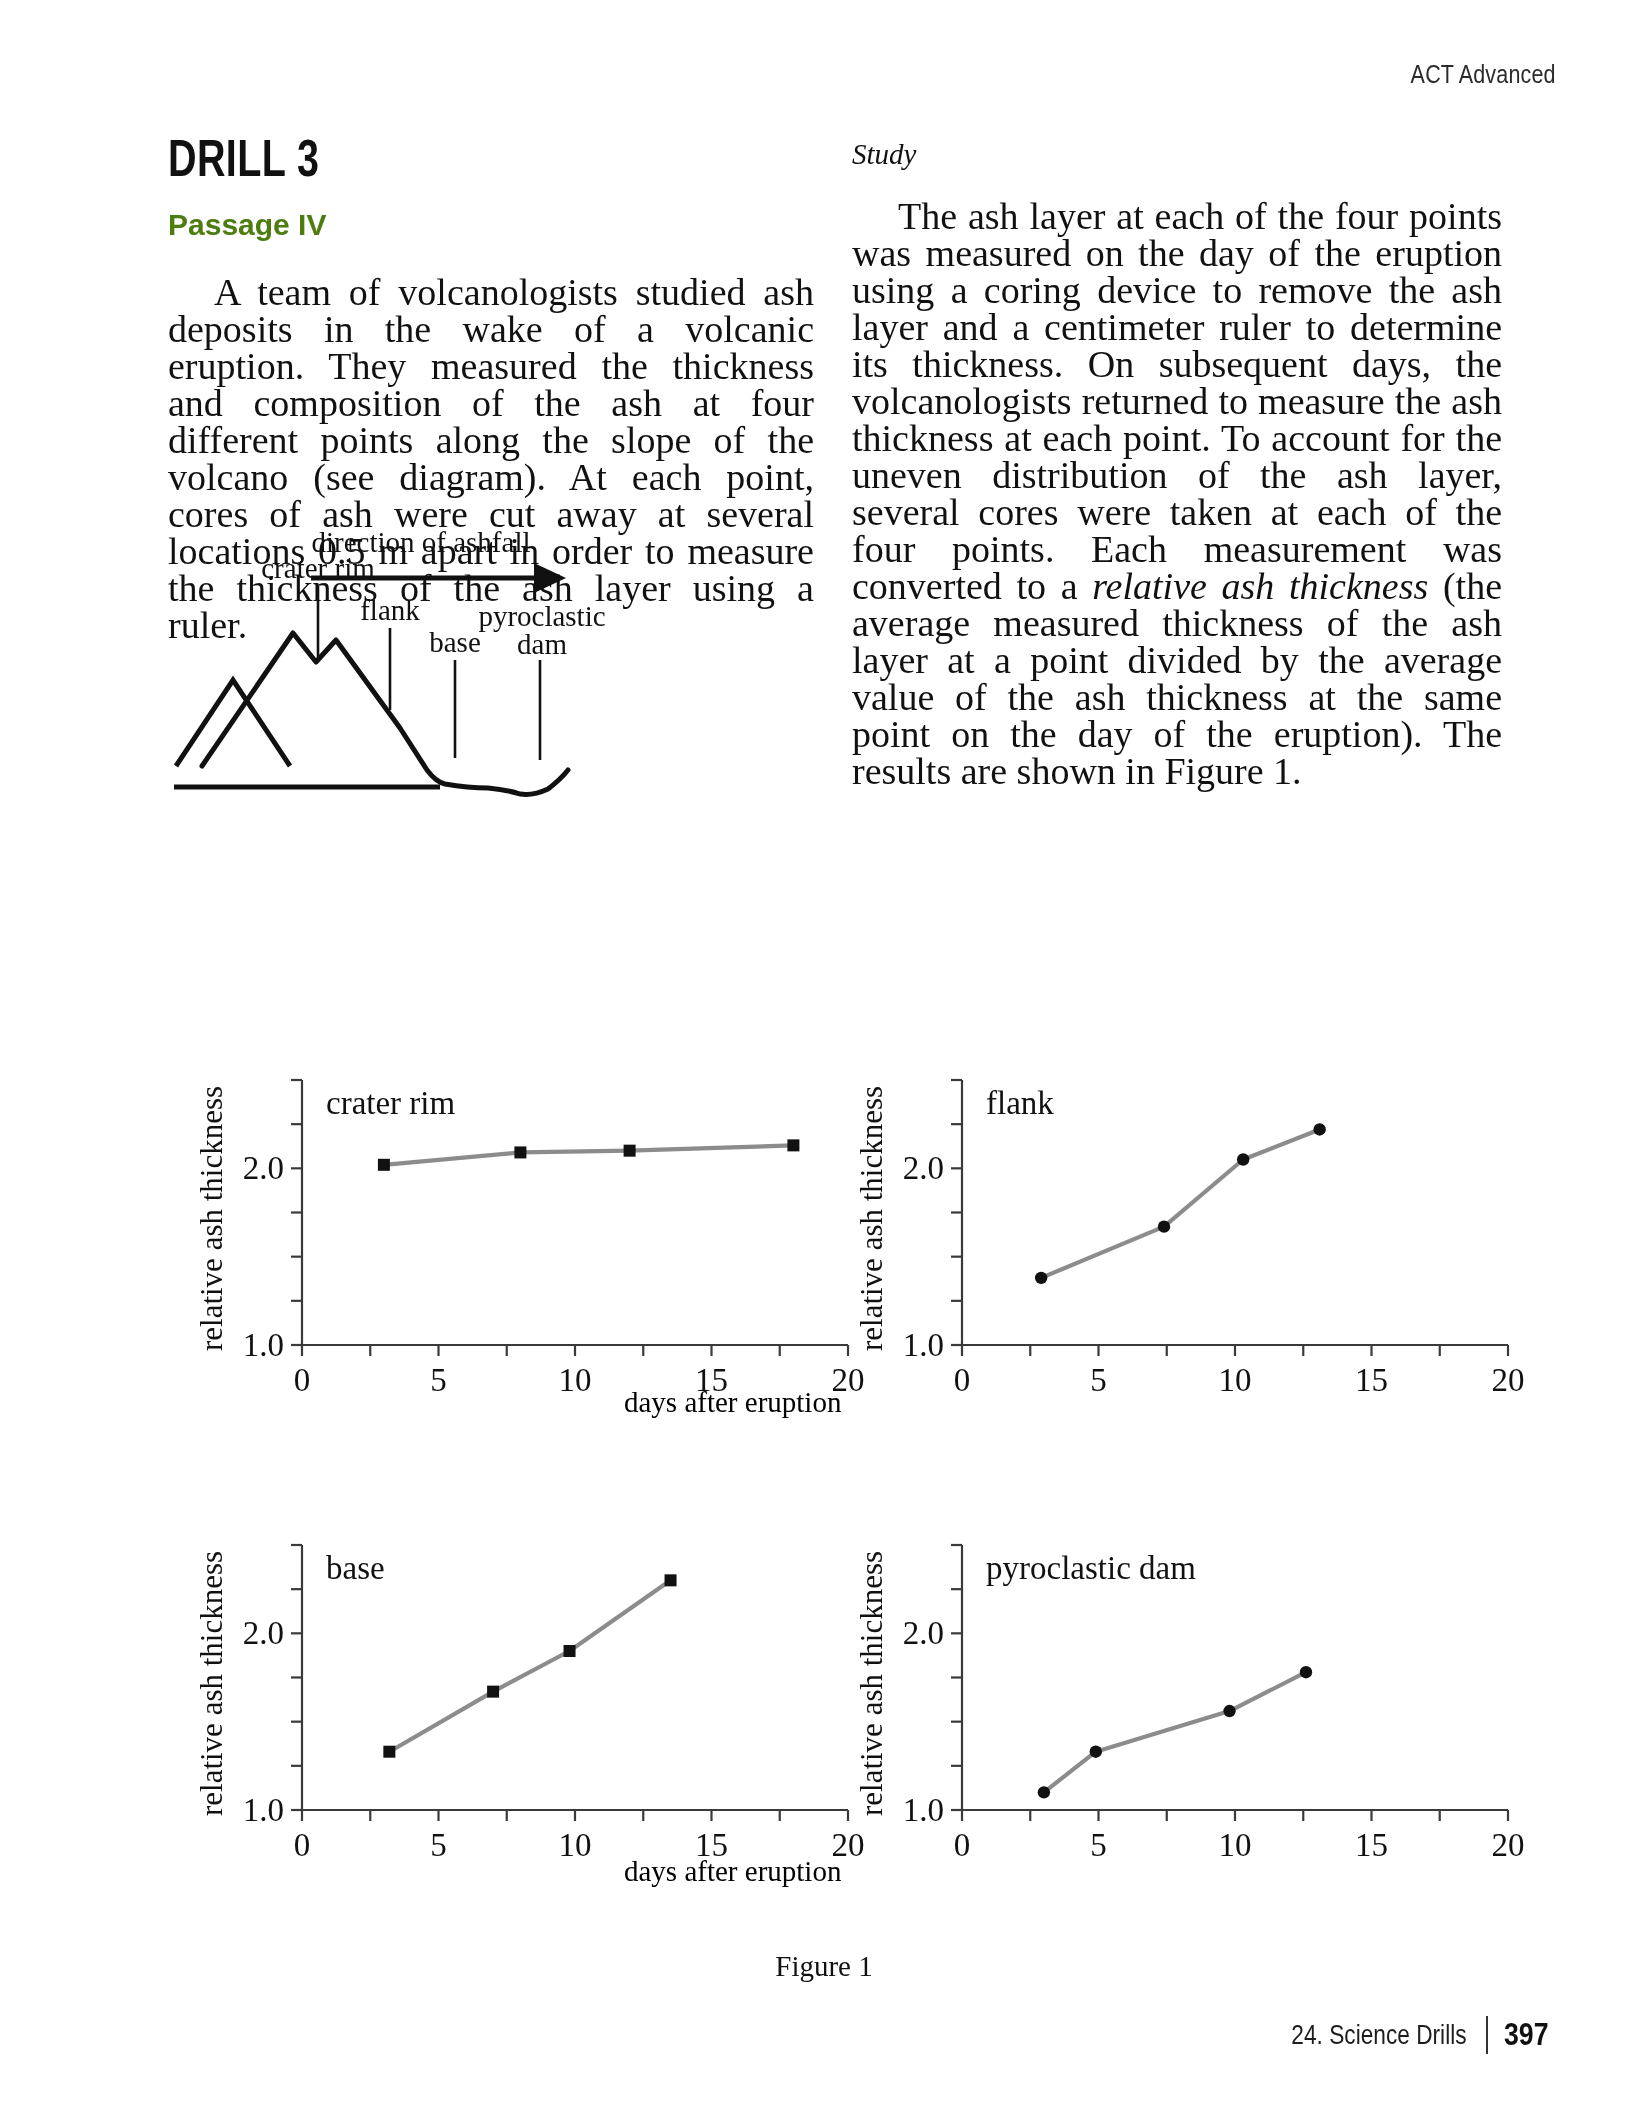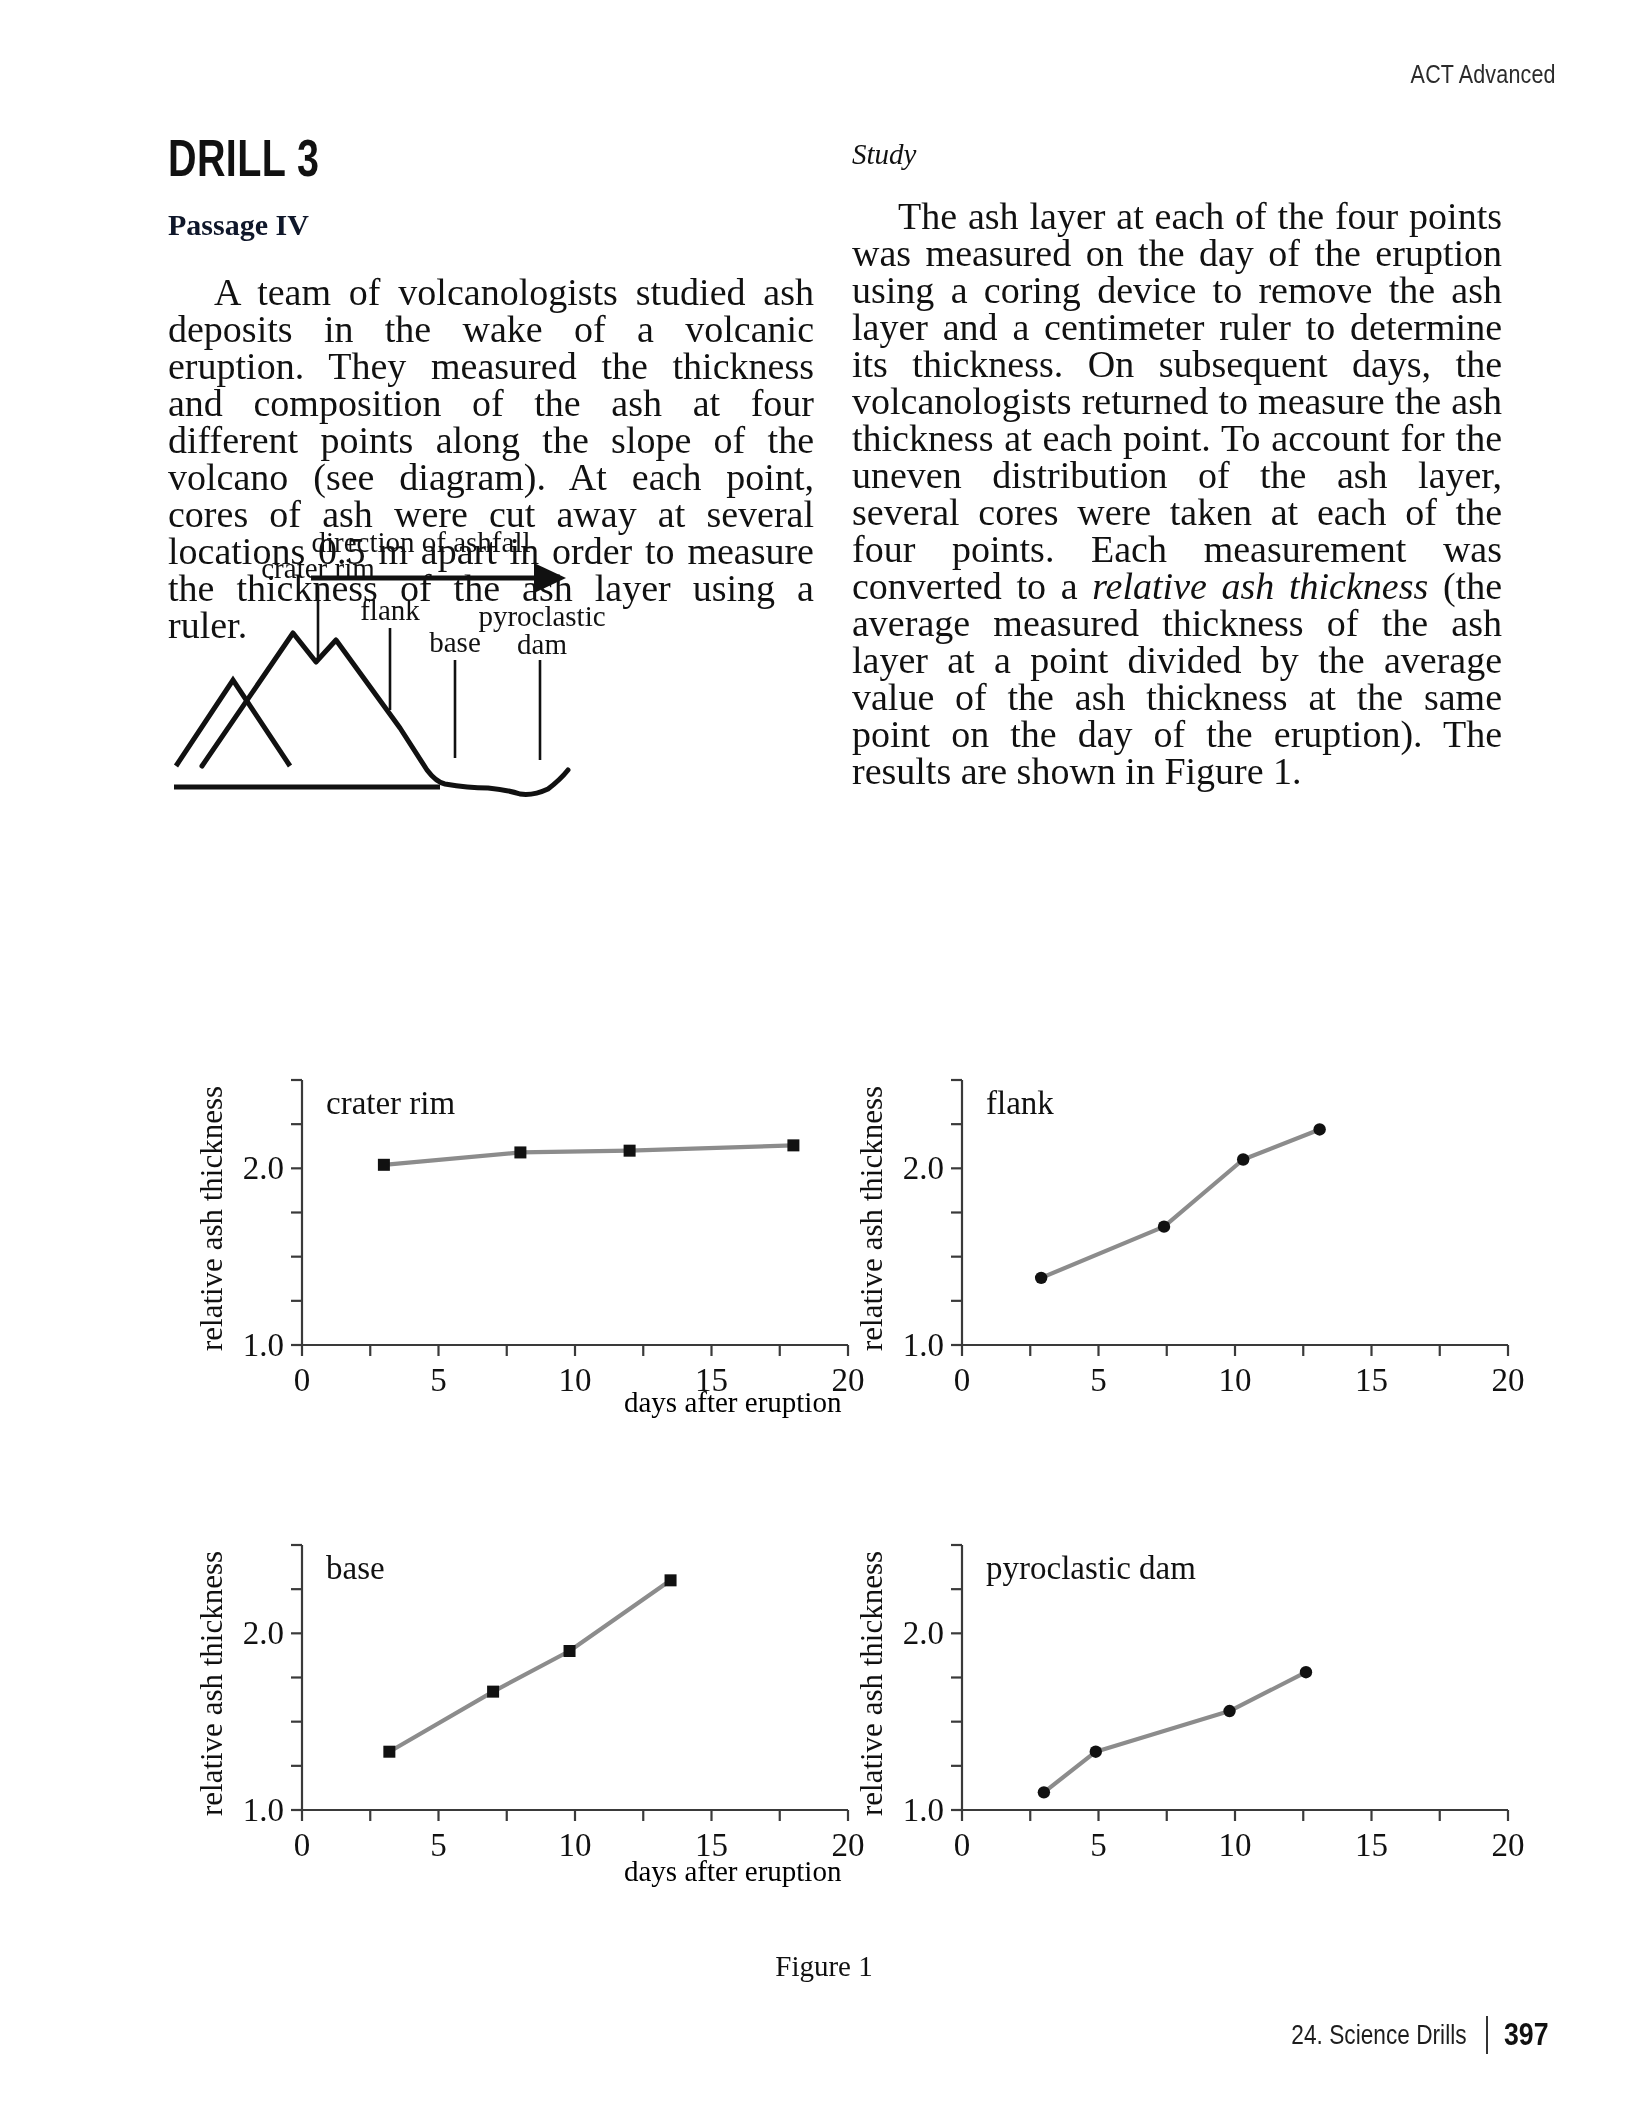--- a/index.html
+++ b/index.html
@@ -42,24 +42,24 @@
     letter-spacing: 0.5px;
     color: #111;
     transform: scaleX(0.76);
     transform-origin: left center;
     white-space: nowrap;
   }
   .passage-title {
     position: absolute;
     left: 168px;
     top: 208px;
-    font-family: Liberation Serif, serif;
+    font-family: Liberation Sans, sans-serif;
     font-weight: bold;
     font-size: 30px;
-    color: #0f172a;
+    color: #4d7c0f;
     white-space: nowrap;
   }
   .study-title {
     position: absolute;
     left: 852px;
     top: 138px;
     font-size: 29px;
     font-style: italic;
     color: #111;
     white-space: nowrap;

